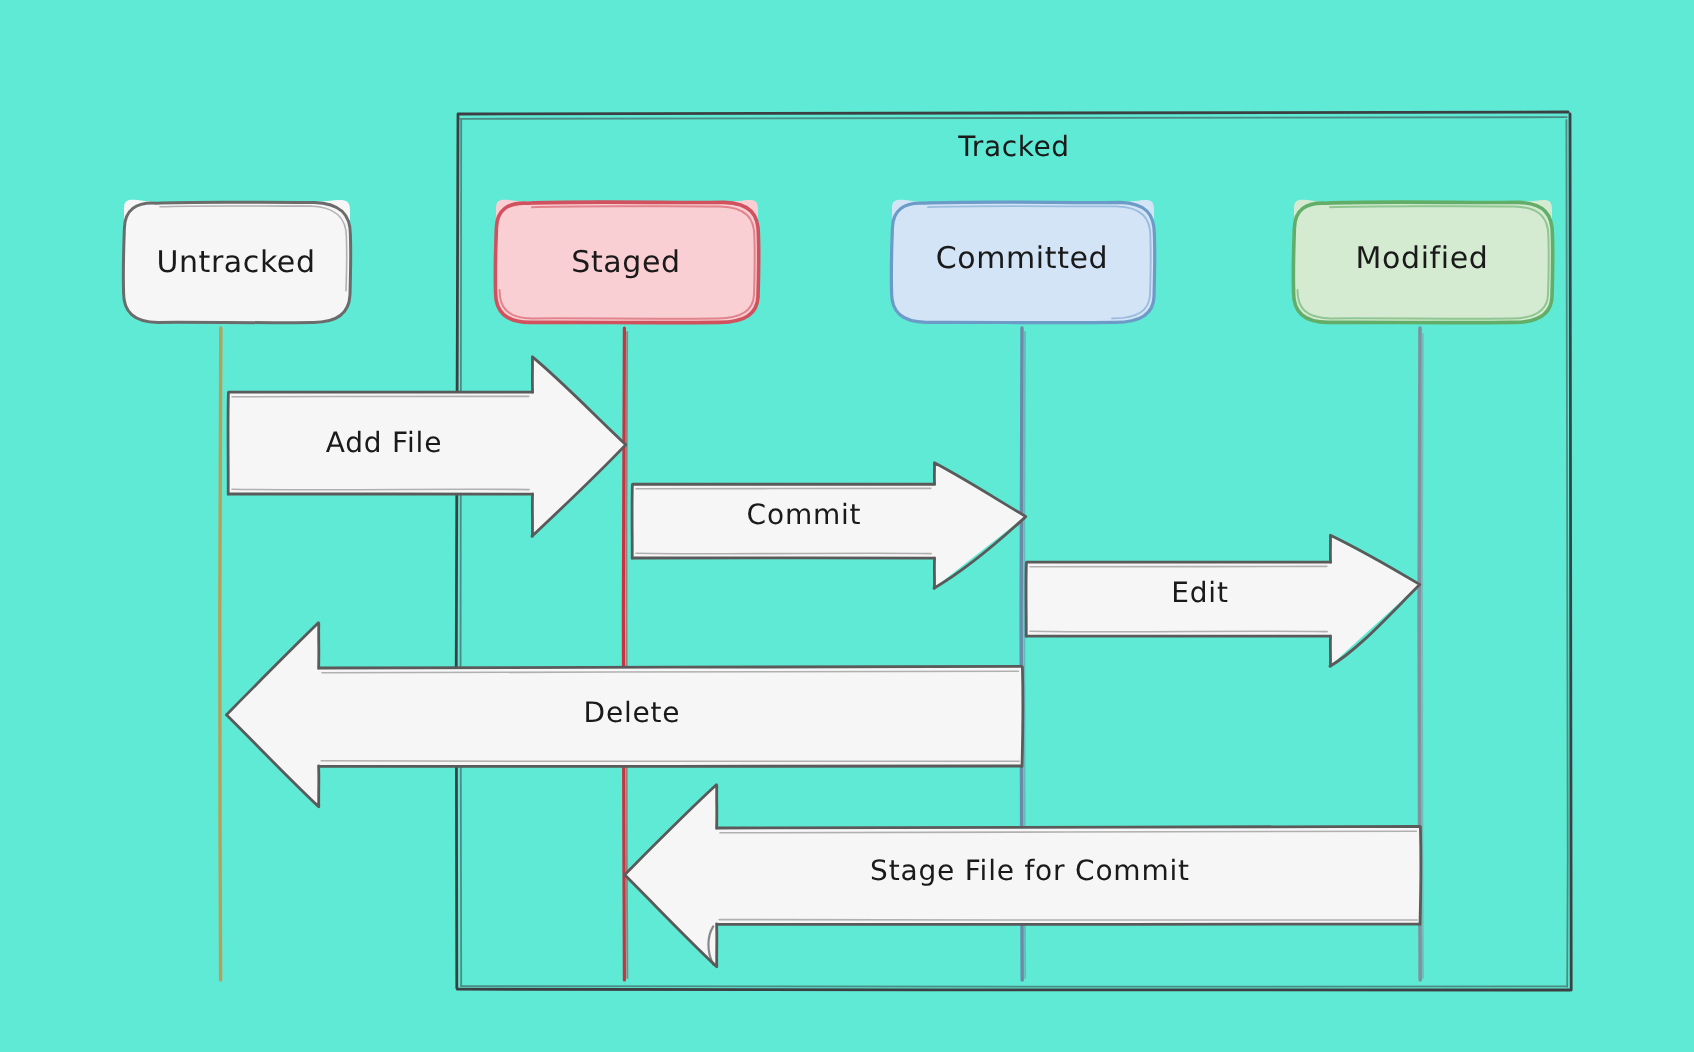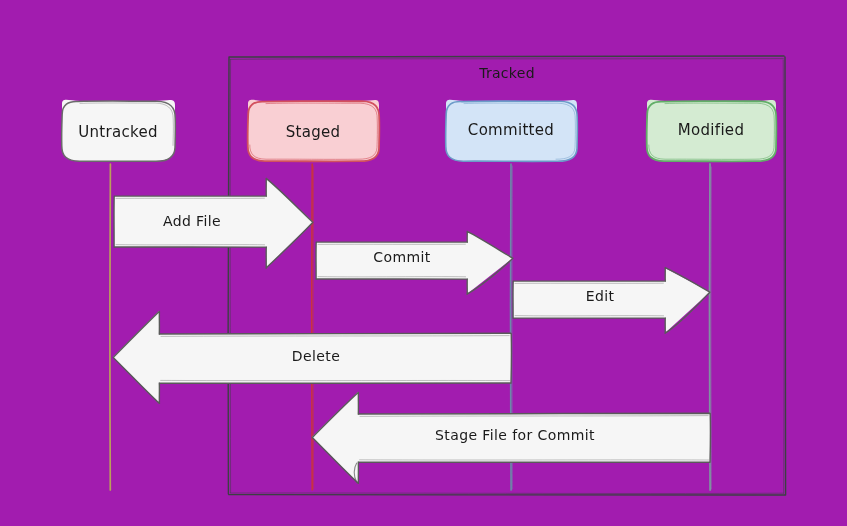--- a/index.html
+++ b/index.html
@@ -11,21 +11,21 @@
   body {
     width: 847px;
     height: 526px;
     overflow: hidden;
     font-family: "DejaVu Sans", sans-serif;
   }
   #diagram-root {
     position: relative;
     width: 847px;
     height: 526px;
-    background: #a21caf;
+    background: #5eead4;
   }
   svg#diagram {
     display: block;
     width: 847px;
     height: 526px;
   }
   .node-label {
     font-family: "DejaVu Sans", sans-serif;
     font-size: 15px;
     fill: #1a1a1a;

